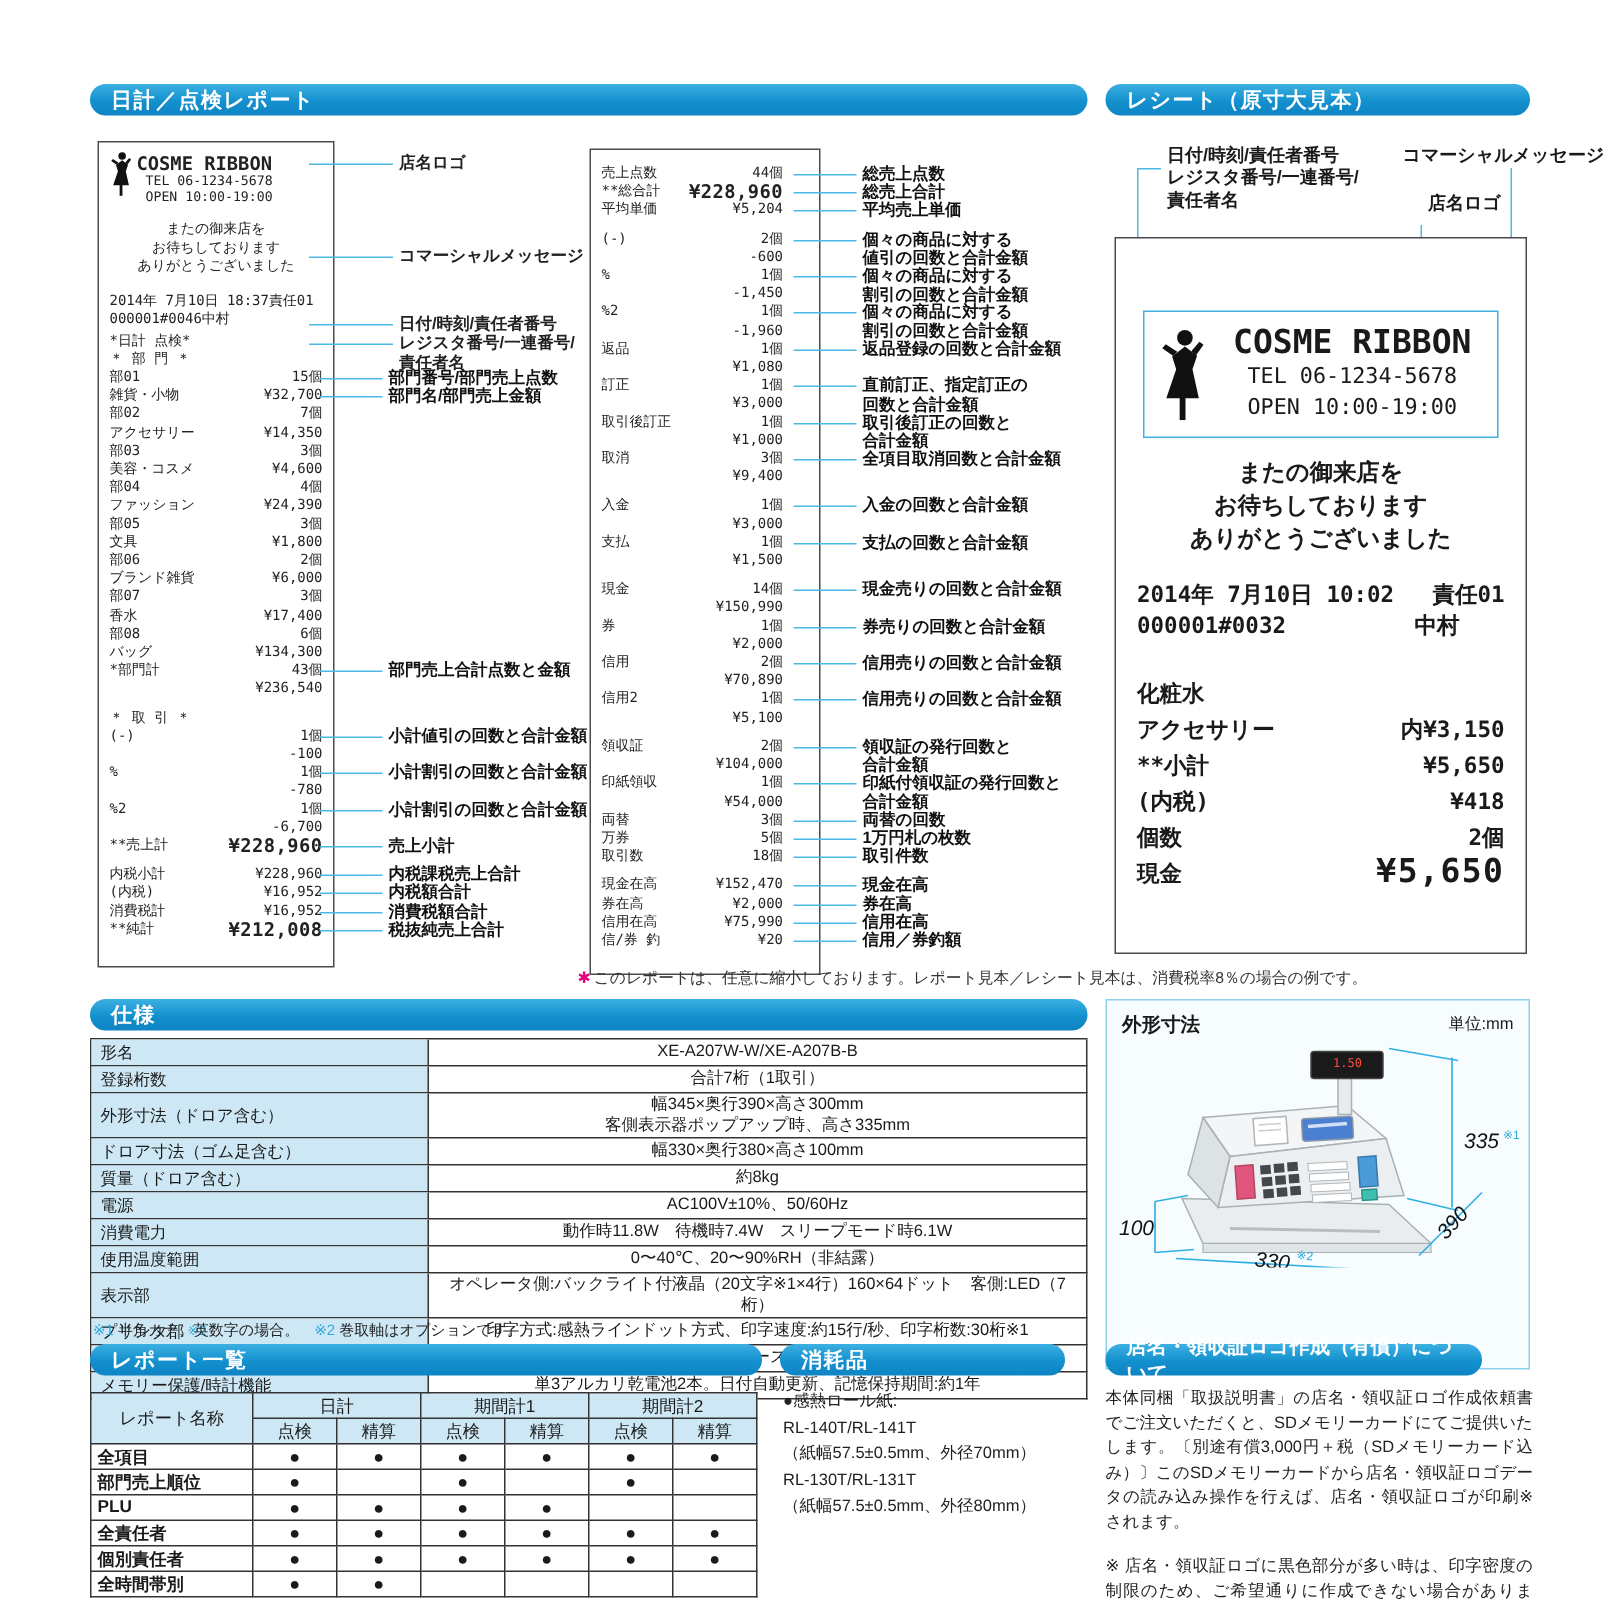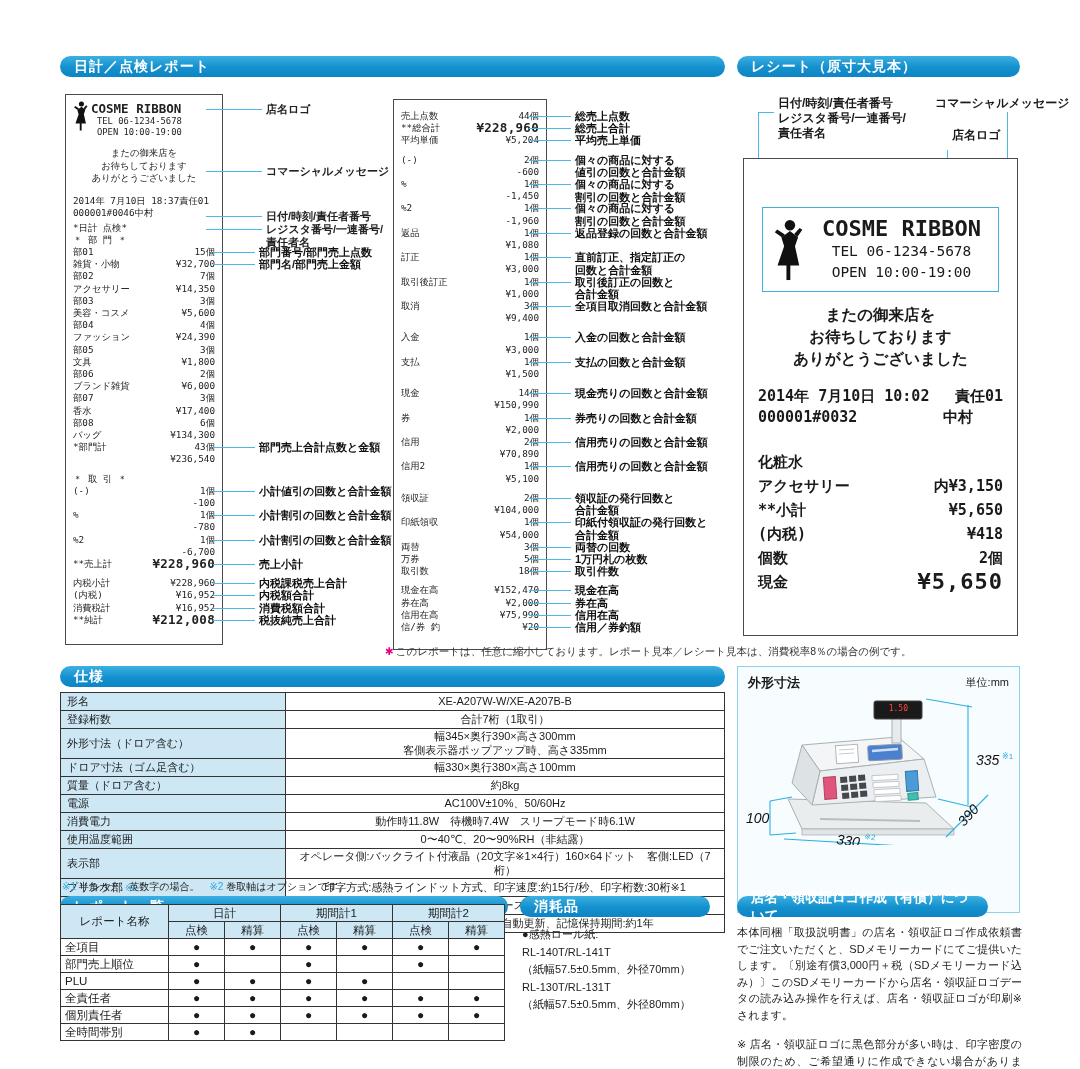--- a/index.html
+++ b/index.html
@@ -7,21 +7,21 @@
         font-family:"Liberation Sans","DejaVu Sans",sans-serif;color:#1a1a1a;}
   
   .bar{position:absolute;height:21px;border-radius:11px;
        background:linear-gradient(180deg,#3cb0e2 0%,#1390cd 55%,#0e84c4 100%);
        color:#fff;font-weight:bold;font-size:14px;display:flex;align-items:center;
        padding:0 14px;box-sizing:border-box;letter-spacing:1px;}
   
   .receipt{position:absolute;background:#fff;border:1px solid #4a4a4a;box-sizing:border-box;
            font-family:"DejaVu Sans Mono","DejaVu Sans",monospace;color:#222;}
   .rA{left:65px;top:94px;width:158px;padding:6px 7px 18px 7px;}
-  .rB{left:393px;top:99px;width:154px;padding:10px 7px 16px 7px;}
+  .rB{left:393px;top:99px;width:154px;padding:10px 24px 16px 7px;}
   .r-logo{display:flex;gap:3px;align-items:flex-start;}
   .r-logo .licon{flex:0 0 15px;}
   .r-logoname{font-size:12.5px;font-weight:bold;letter-spacing:0;white-space:nowrap;}
   .r-sub{font-size:8.8px;line-height:11px;margin-left:6px;white-space:nowrap;}
   .r-msg{text-align:center;font-size:9.3px;line-height:12.5px;margin-top:9px;}
   .r-dt{margin-top:10px;font-size:9.3px;line-height:12.5px;}
   .r-dt .row{display:flex;}
   .r-dt .mid{margin-right:26px;}
   .r-body{margin-top:2px;}
   .rrow{position:relative;display:flex;justify-content:space-between;
@@ -68,23 +68,23 @@
   .spec-note{position:absolute;left:62px;top:880px;font-size:10px;color:#222;}
   .mknote{color:#2fa8dc;}
   
   .dims{position:absolute;left:737px;top:666px;width:283px;height:247px;border:1px solid #8fd2ee;
         background:#f7fcff;box-sizing:border-box;}
   .dims-title{position:absolute;left:10px;top:7px;font-size:13px;font-weight:bold;}
   .dims-unit{position:absolute;right:10px;top:8px;font-size:11px;}
   .dims-note{position:absolute;left:8px;bottom:5px;font-size:9.5px;white-space:nowrap;}
   .dims svg{position:absolute;left:2px;top:20px;}
   
-  .replist{position:absolute;left:60px;top:904px;}
+  .replist{position:absolute;left:60px;top:928px;}
   .replist table{border-collapse:collapse;font-size:11.5px;}
-  .replist th,.replist td{border:1px solid #333;height:17px;padding:0 4px;box-sizing:border-box;}
+  .replist th,.replist td{border:1px solid #333;height:17px;padding:0 4px;box-sizing:border-box;font-weight:bold;}
   .replist th{background:#cde7f5;font-weight:normal;width:56px;}
   .replist th.name{width:108px;background:#cde7f5;}
   .replist td.name{text-align:left;width:108px;}
   .replist td.dot{text-align:center;font-size:12px;width:56px;}
   
   .consum{position:absolute;left:522px;top:926px;width:205px;font-size:11px;line-height:17.5px;color:#222;}
   
   .logosvc{position:absolute;left:737px;top:924px;width:285px;font-size:11px;line-height:16.5px;
            color:#222;text-align:justify;}
   .logosvc .p2{margin-top:13px;}
@@ -173,21 +173,21 @@
         </div>
 
         <div class="rrow">
           <span class="rl">部03</span>
           <span class="rr">3個</span>
 
         </div>
 
         <div class="rrow">
           <span class="rl">美容・コスメ</span>
-          <span class="rr">¥5,600</span>
+          <span class="rr">¥4,600</span>
 
         </div>
 
         <div class="rrow">
           <span class="rl">部04</span>
           <span class="rr">4個</span>
 
         </div>
 
         <div class="rrow">

